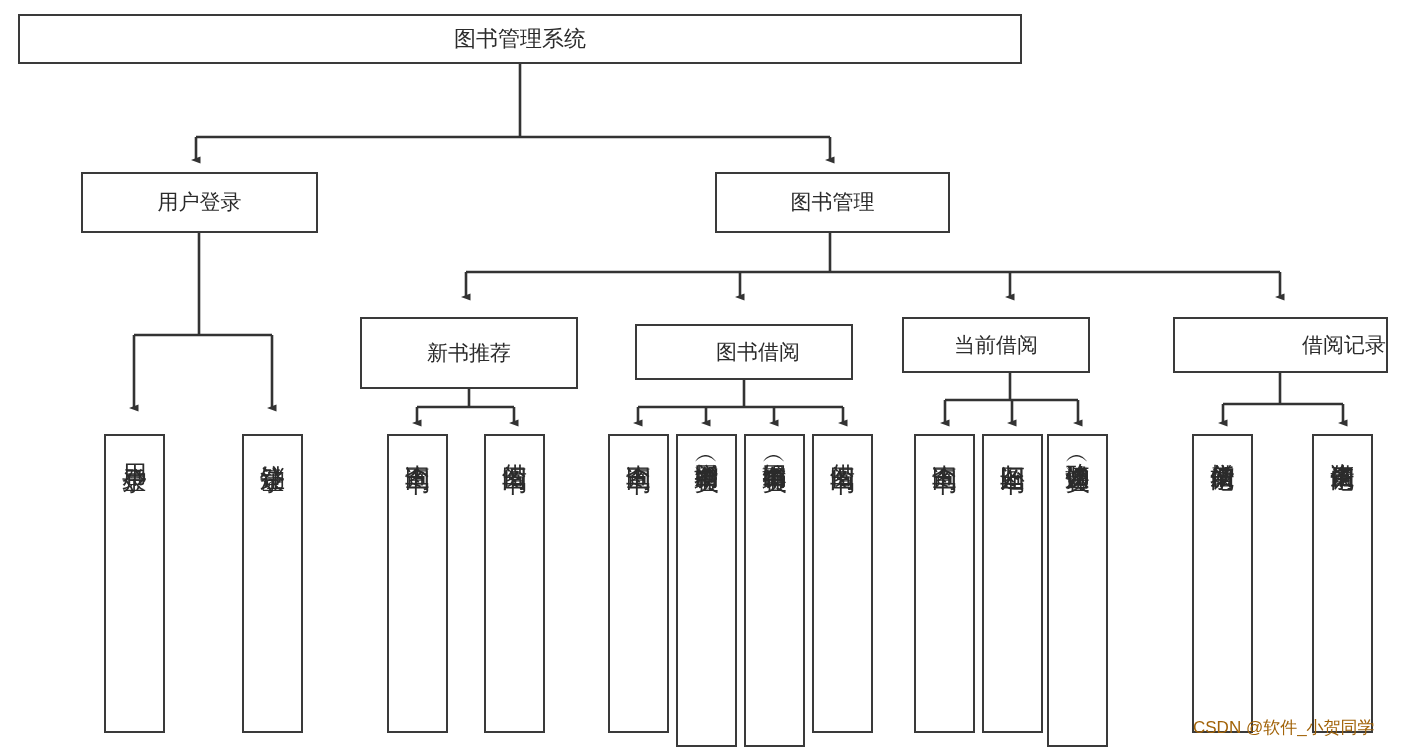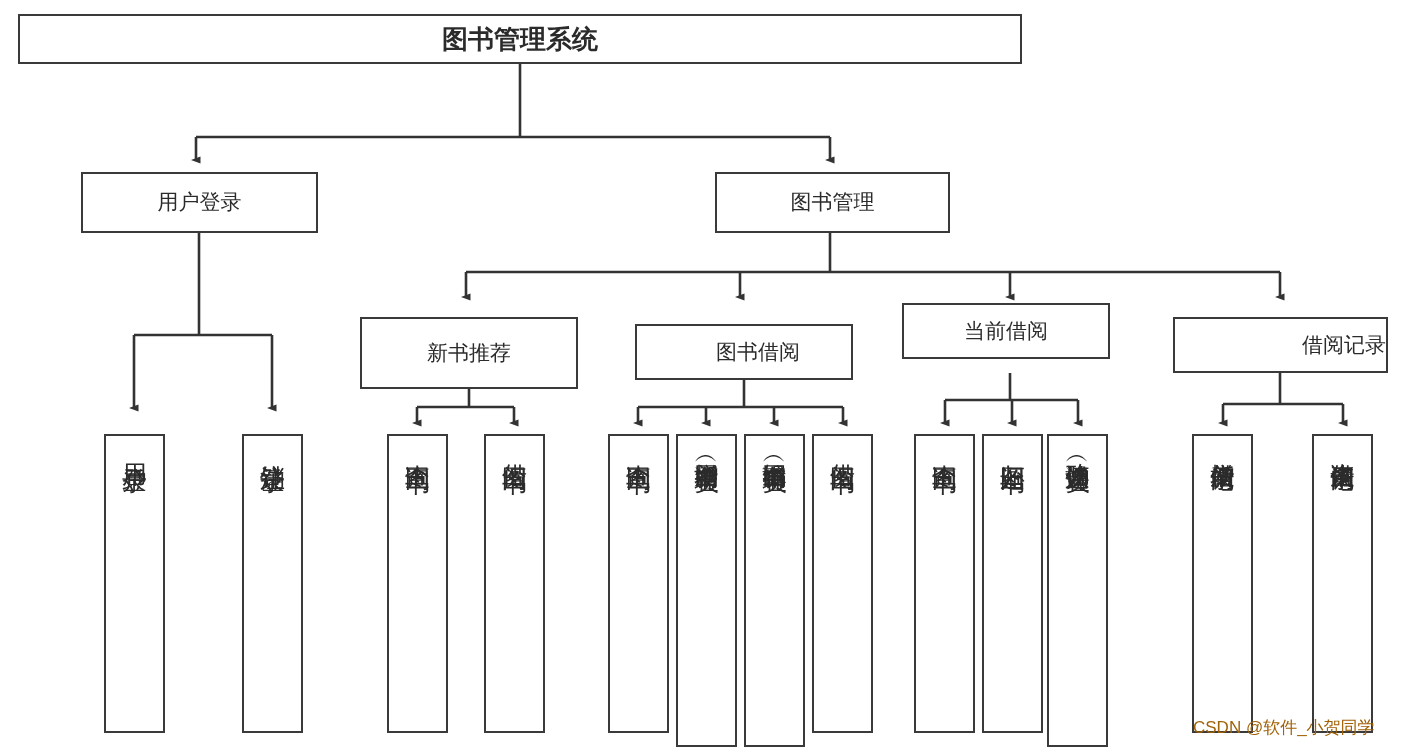--- a/index.html
+++ b/index.html
@@ -40,22 +40,21 @@
   .node .label {
     color: #2b2b2b;
     line-height: 1.08;
     text-align: center;
     white-space: nowrap;
   }
   .node.horizontal .label {
     font-size: 21px;
   }
   .node.root .label {
-    font-size: 26px;
-    font-weight: bold;
+    font-size: 22px;
   }
   .node.vertical {
     align-items: flex-start;
     padding-top: 8px;
   }
   .node.vertical .label {
     writing-mode: vertical-rl;
     text-orientation: upright;
     font-size: 25px;
     letter-spacing: 2px;
@@ -141,21 +140,21 @@
   </div>
 
   <div class="node horizontal" style="left:360px; top:317px; width:218px; height:72px;">
     <span class="label">新书推荐</span>
   </div>
 
   <div class="node horizontal" style="left:635px; top:324px; width:218px; height:56px;padding-left:28px;">
     <span class="label">图书借阅</span>
   </div>
 
-  <div class="node horizontal" style="left:902px; top:303px; width:208px; height:56px;align-items:center;">
+  <div class="node horizontal" style="left:902px; top:317px; width:188px; height:56px;align-items:center;">
     <span class="label">当前借阅</span>
   </div>
 
   <div class="node horizontal" style="left:1173px; top:317px; width:215px; height:56px;justify-content:flex-end;">
     <span class="label">借阅记录</span>
   </div>
 
   <div class="node vertical" style="left:104px; top:434px; width:61px; height:299px;">
     <span class="label">用户登录</span>
   </div>

